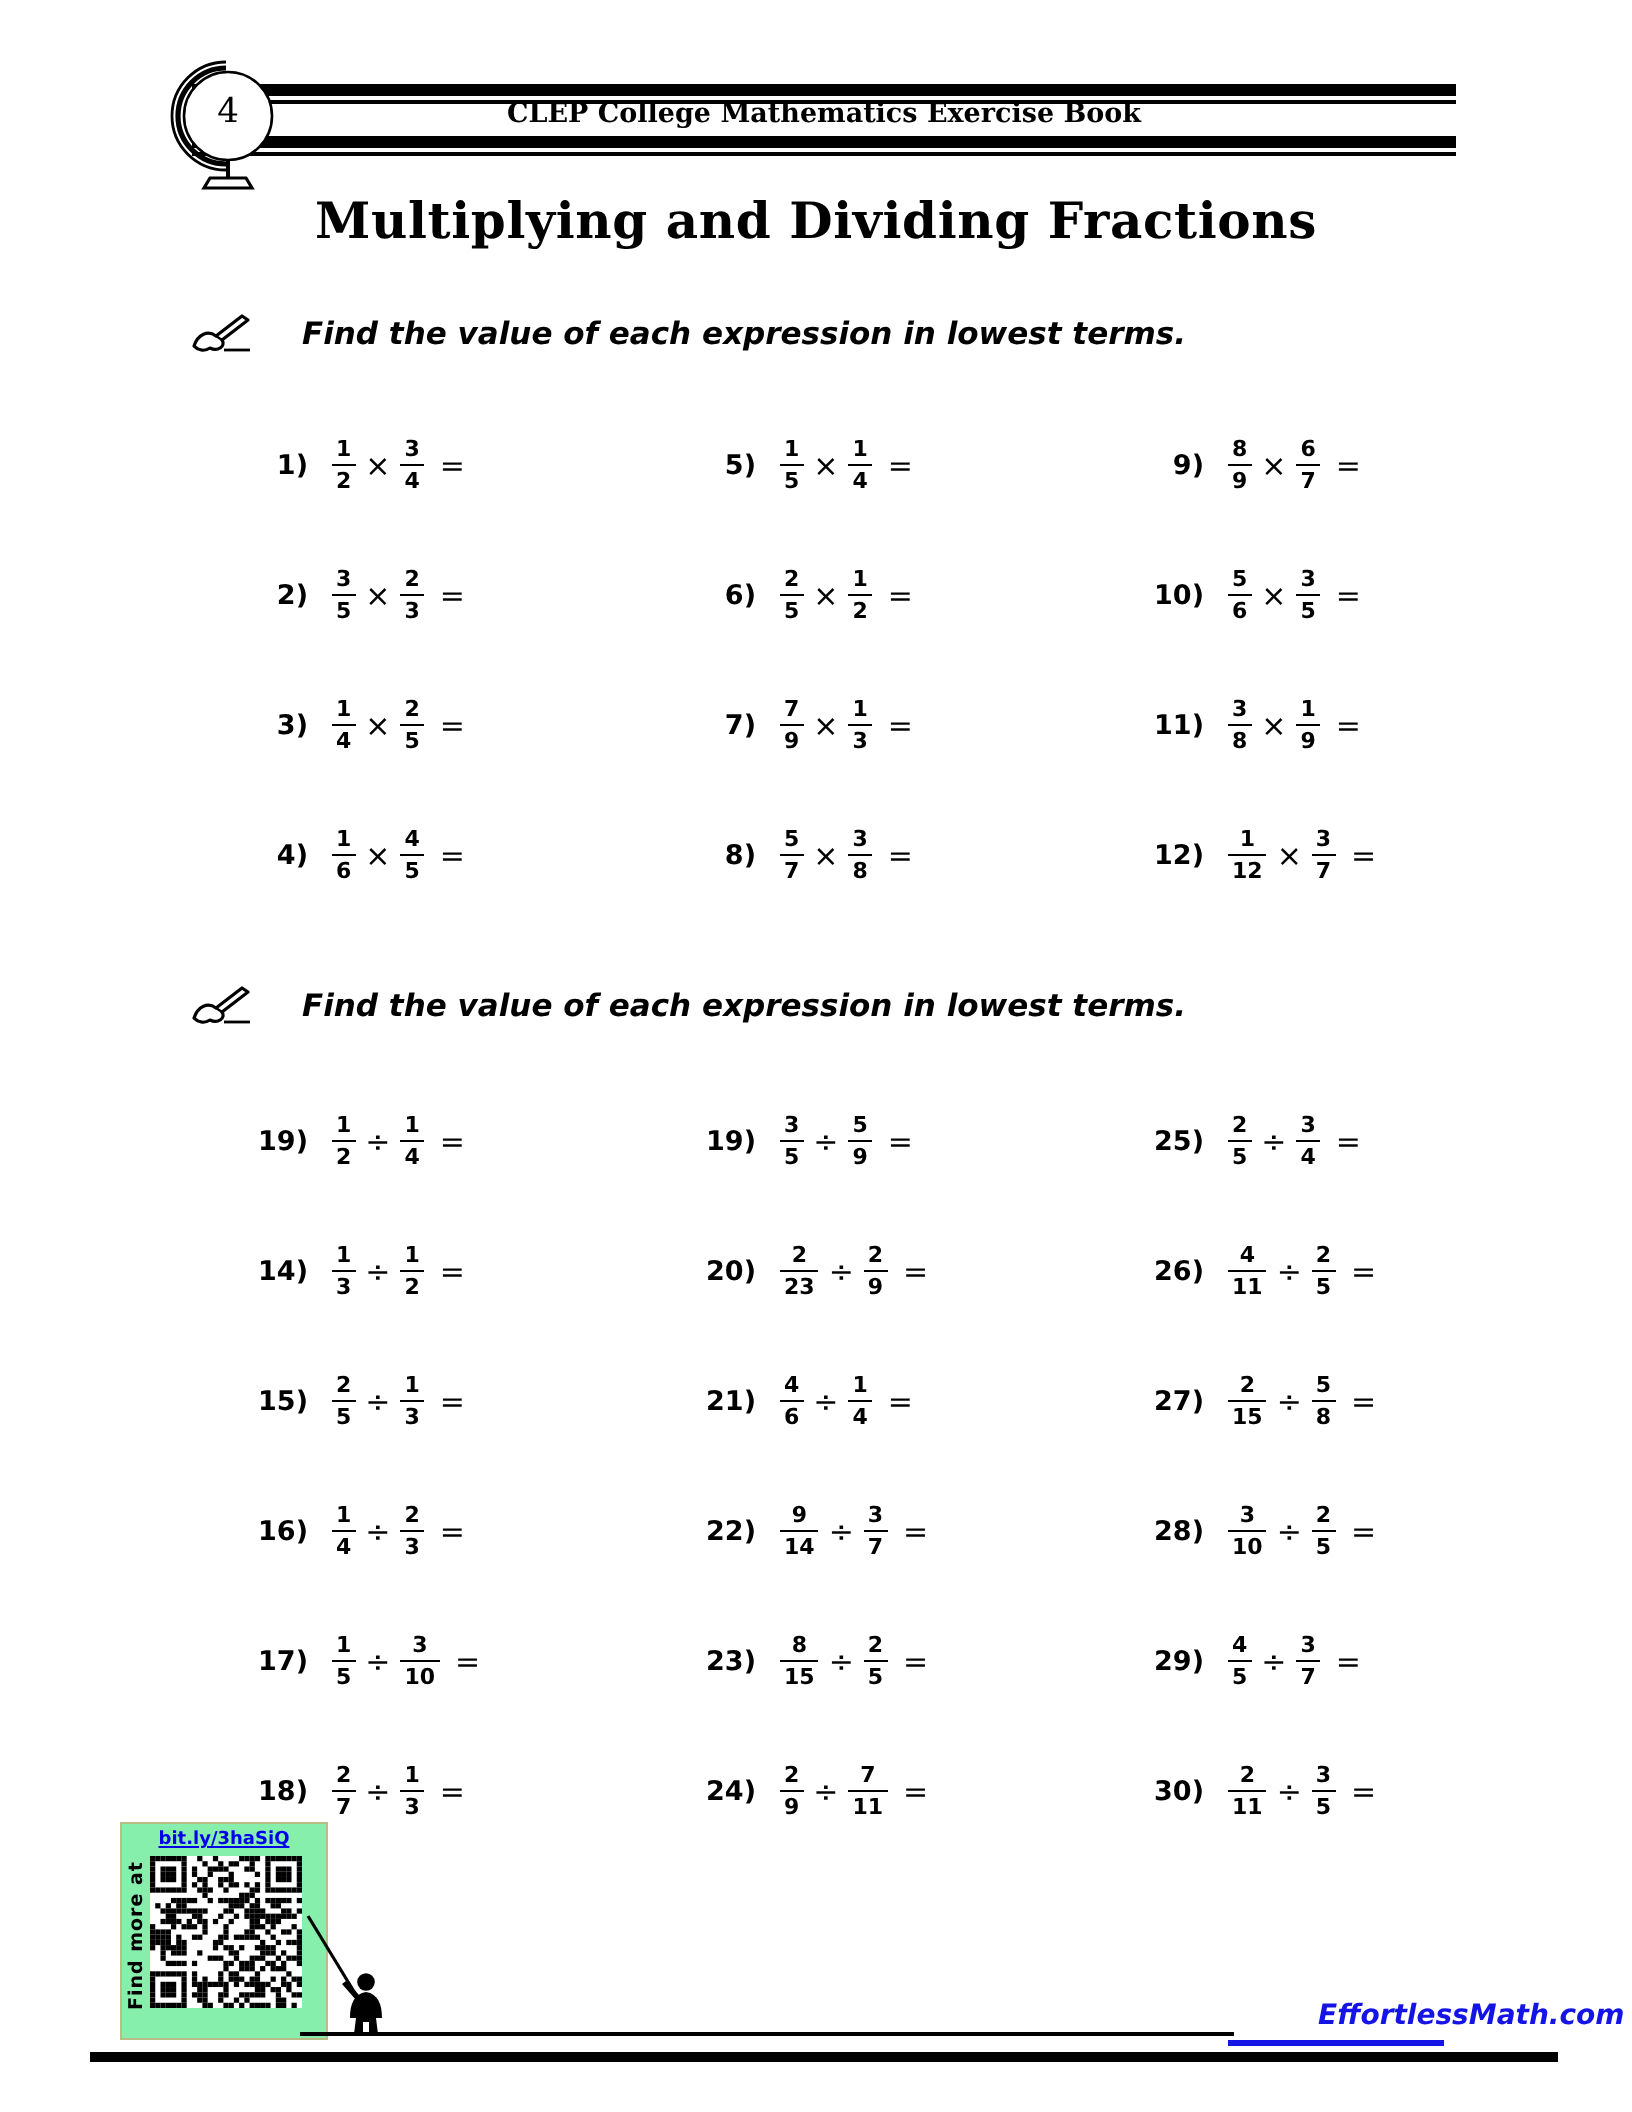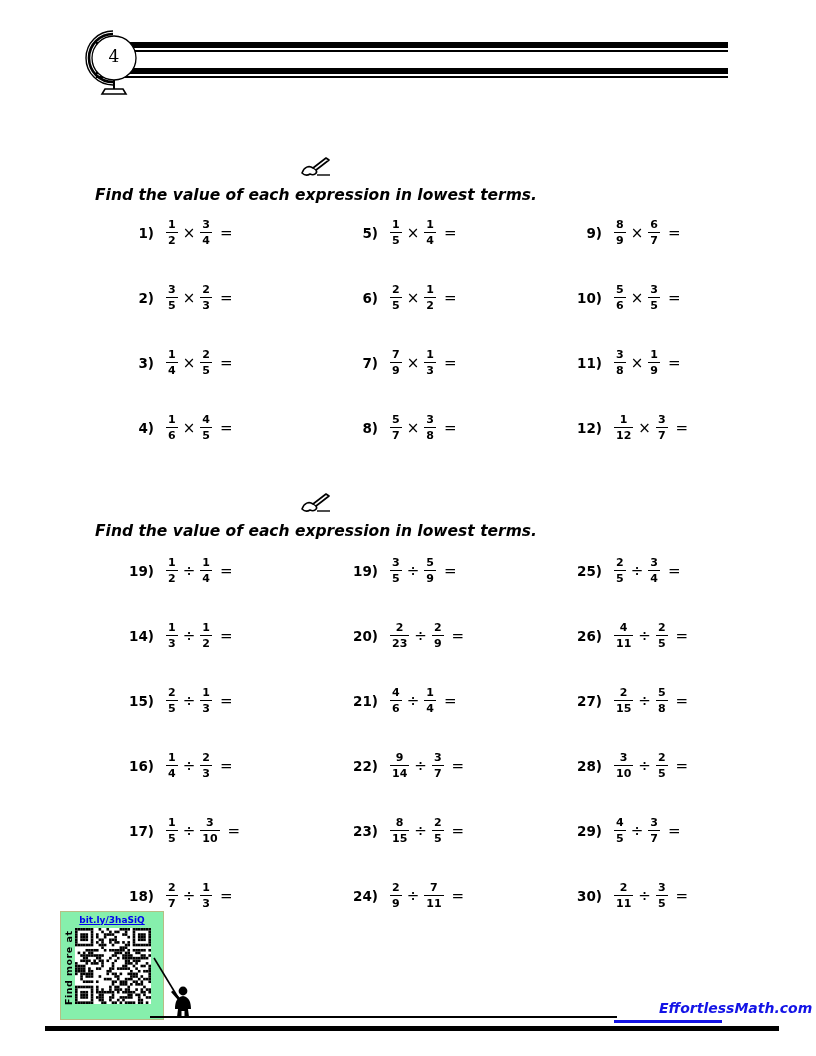--- a/index.html
+++ b/index.html
@@ -13,21 +13,21 @@
   .book-title{position:absolute;left:96px;top:49px;width:632px;text-align:center;
               font-family:"DejaVu Serif",serif;font-weight:700;font-size:13.5px;}
   .globe{position:absolute;left:80px;top:28px;width:62px;height:74px;}
   .globe-num{position:absolute;left:102px;top:46px;width:24px;text-align:center;
              font-family:"DejaVu Serif",serif;font-size:17px;}
 
   .page-title{position:absolute;left:0;top:96px;width:816px;text-align:center;
               font-family:"DejaVu Serif",serif;font-weight:700;font-size:25px;letter-spacing:.3px;}
 
   
-  .instruction{position:absolute;left:95px;display:flex;align-items:center;gap:8px;flex-direction:column;}
+  .instruction{position:absolute;left:95px;display:flex;align-items:center;gap:24px;}
   .instruction .pen{width:32px;height:22px;flex:0 0 auto;}
   .instruction .itext{font-style:italic;font-weight:700;font-size:15.5px;}
 
   
   .pgrid{position:absolute;left:124px;display:grid;grid-auto-flow:column;
          grid-template-columns:224px 224px 230px;}
   .pgrid.s1{top:200px;grid-template-rows:repeat(4,65px);}
   .pgrid.s2{top:538px;grid-template-rows:repeat(6,65px);}
   .problem{display:flex;align-items:center;}
   .pnum{display:inline-block;min-width:30px;text-align:right;font-weight:700;
@@ -62,30 +62,32 @@
 <div class="page">
 
   <div class="hdr-band" style="top:42px">
     <div class="thick"></div>
       <div class="thin"></div>
   </div>
   <div class="hdr-band" style="top:68px">
     <div class="thick"></div>
       <div class="thin"></div>
   </div>
+  <div class="book-title">CLEP College Mathematics Exercise Book</div>
 
   <svg class="globe" viewBox="0 0 62 74">
     <path d="M33 3 A27 27 0 1 0 33 57" fill="none" stroke="#000" stroke-width="1.4"></path>
     <path d="M33 6 A24 24 0 1 0 33 54" fill="none" stroke="#000" stroke-width="2.6"></path>
     <circle cx="34" cy="30" r="22" fill="#fff" stroke="#000" stroke-width="1.3"></circle>
     <path d="M34 52 L34 61" stroke="#000" stroke-width="2"></path>
     <path d="M25 61 L43 61 L46 66 L22 66 Z" fill="#fff" stroke="#000" stroke-width="1.6"></path>
   </svg>
   <div class="globe-num">4</div>
 
+  <div class="page-title">Multiplying and Dividing Fractions</div>
 
   <div class="instruction" style="top:156px">
     <svg class="pen" viewBox="0 0 32 22">
       <path d="M2 17 C4 11 9 9 13 12 L26 2 L29 4 L16 14 C18 17 14 20 10 18 C7 20 4 19 2 17 Z" fill="#fff" stroke="#000" stroke-width="1.6" stroke-linejoin="round"></path>
       <path d="M13 12 L16 14" stroke="#000" stroke-width="1.2"></path>
       <path d="M17 19 L30 19" stroke="#000" stroke-width="1.4"></path>
     </svg>
     <span class="itext">Find the value of each expression in lowest terms.</span>
   </div>
   <div class="pgrid s1">

